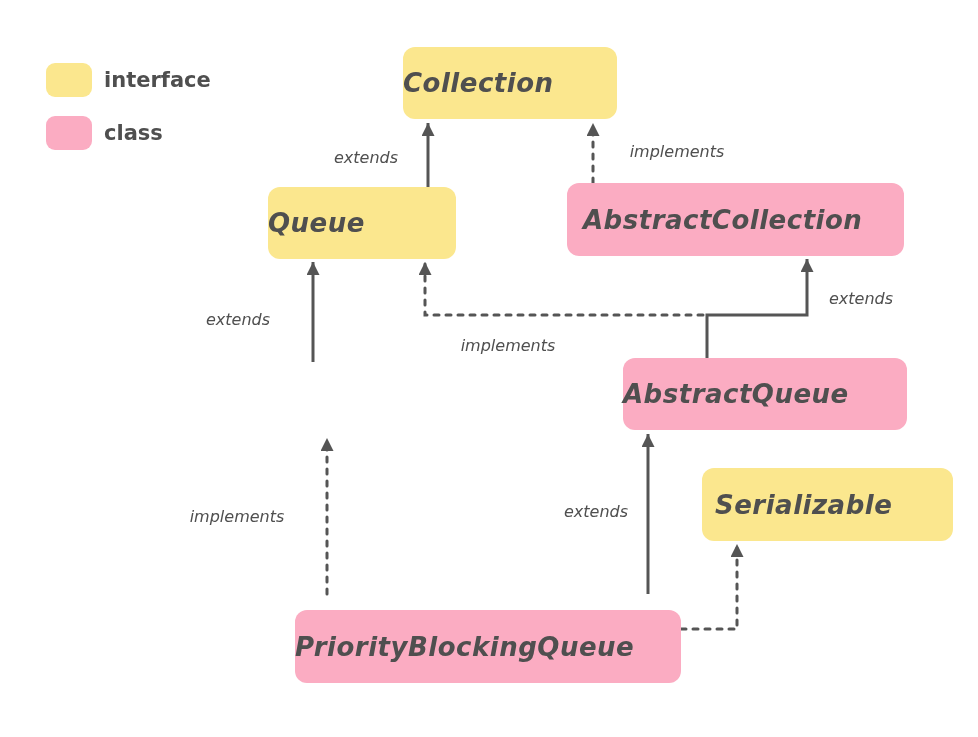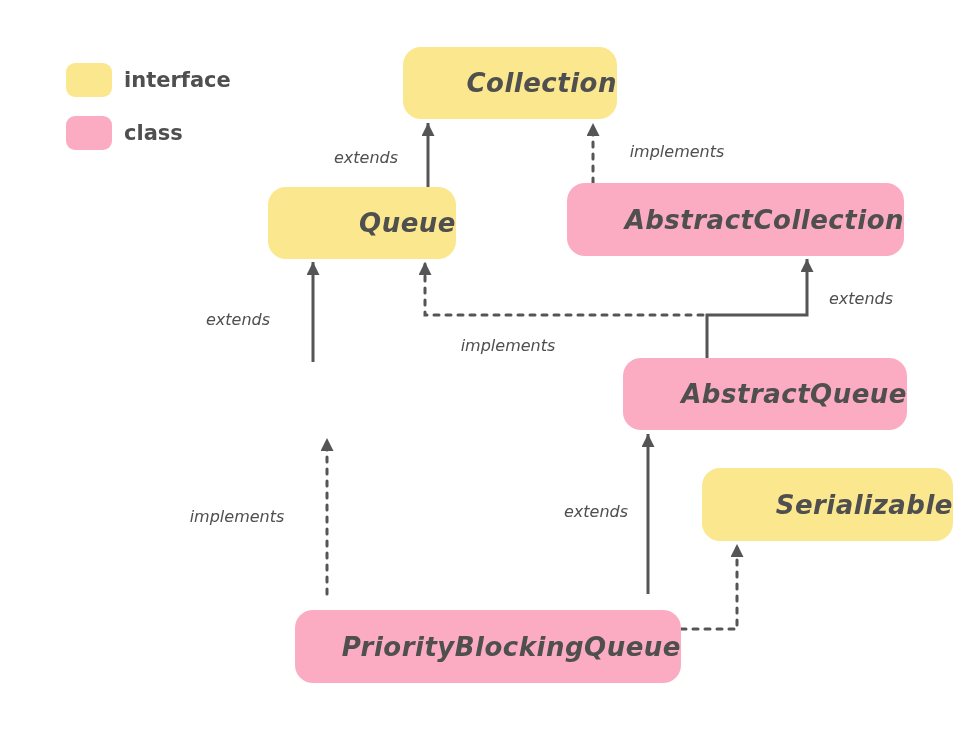--- a/index.html
+++ b/index.html
@@ -31,41 +31,41 @@
   }
   .edge.dashed {
     stroke-dasharray: 5 7;
     stroke-linecap: round;
   }
   .arrowhead { fill: var(--line-color); }
   .node {
     position: absolute;
     display: flex;
     align-items: center;
-    justify-content: flex-end;
-    border-radius: 18px;
+    justify-content: flex-start;
+    border-radius: 12px;
     font-weight: bold;
     font-style: italic;
     font-size: 26px;
     color: var(--text-color);
     letter-spacing: 0.5px;
   }
   .node.interface { background: var(--interface-color); }
   .node.class { background: var(--class-color); }
   .edge-label {
     position: absolute;
     transform: translate(-50%, -50%);
     font-style: italic;
     font-size: 16px;
     color: var(--text-color);
     white-space: nowrap;
   }
   .legend {
     position: absolute;
-    left: 66px; top: 63px;
+    left: 46px; top: 63px;
   }
   .legend-row {
     display: flex;
     align-items: center;
     margin-bottom: 19px;
     height: 34px;
   }
   .legend-swatch {
     width: 46px; height: 34px;
     border-radius: 9px;

